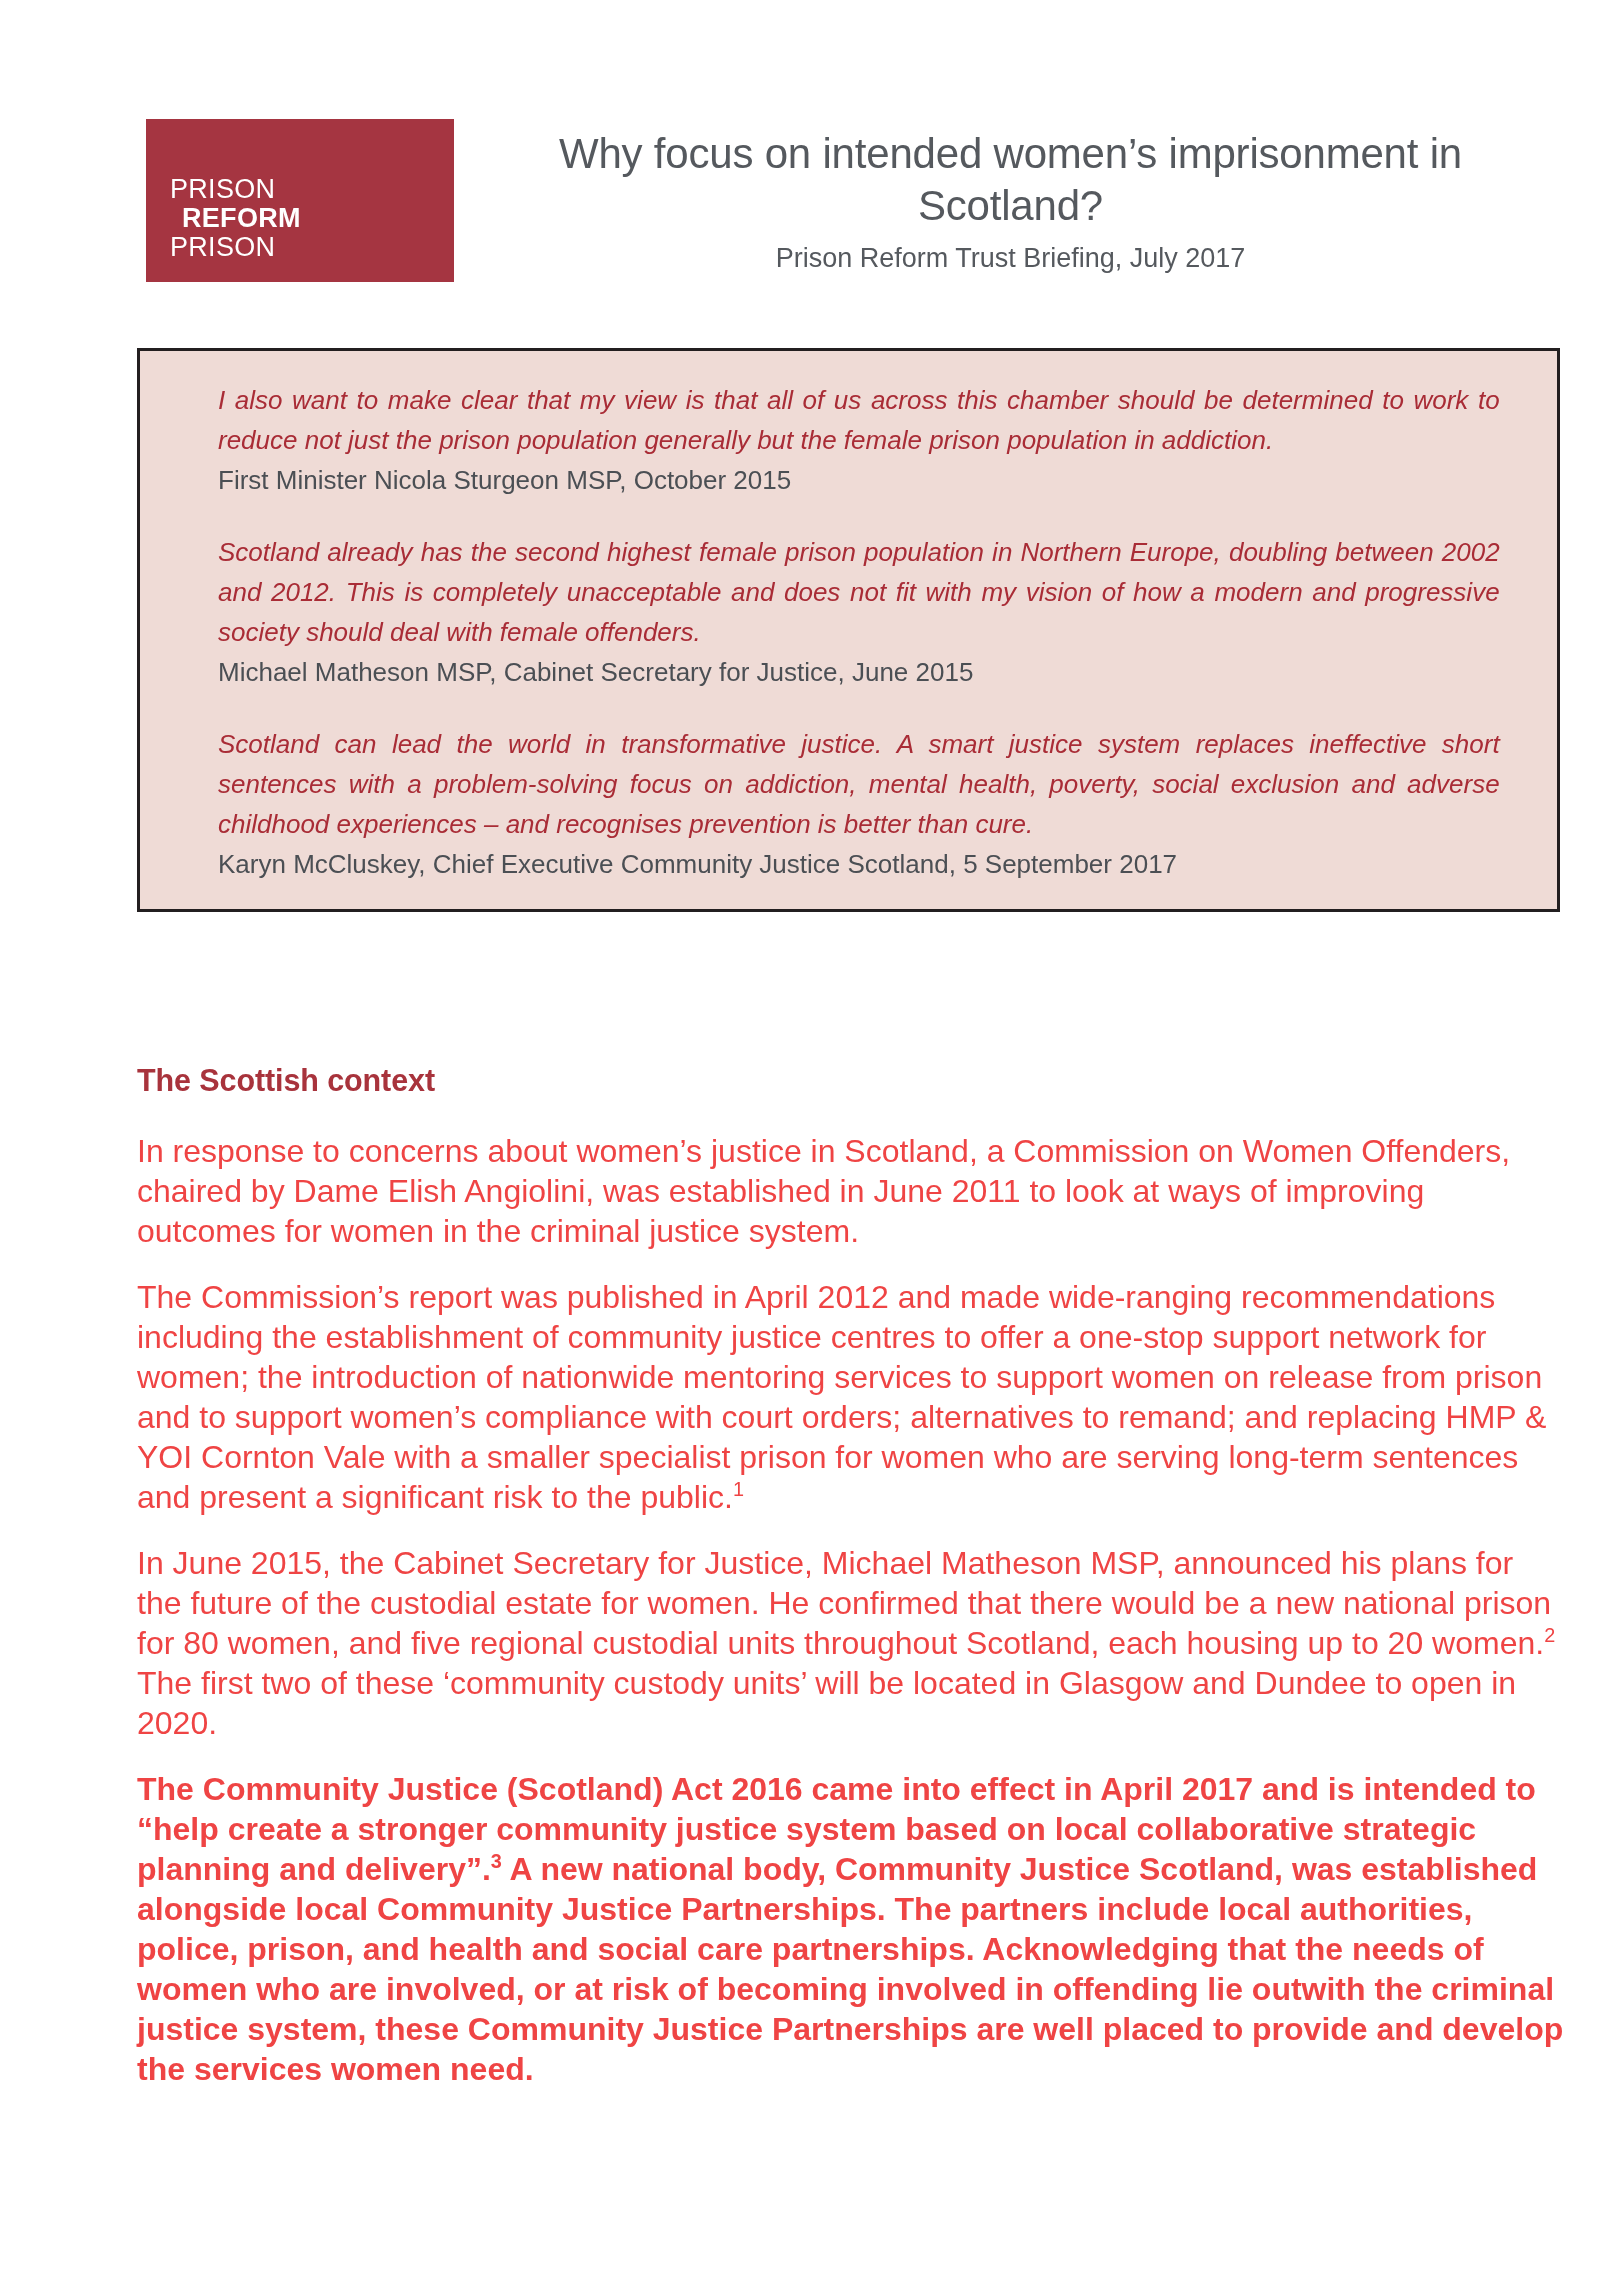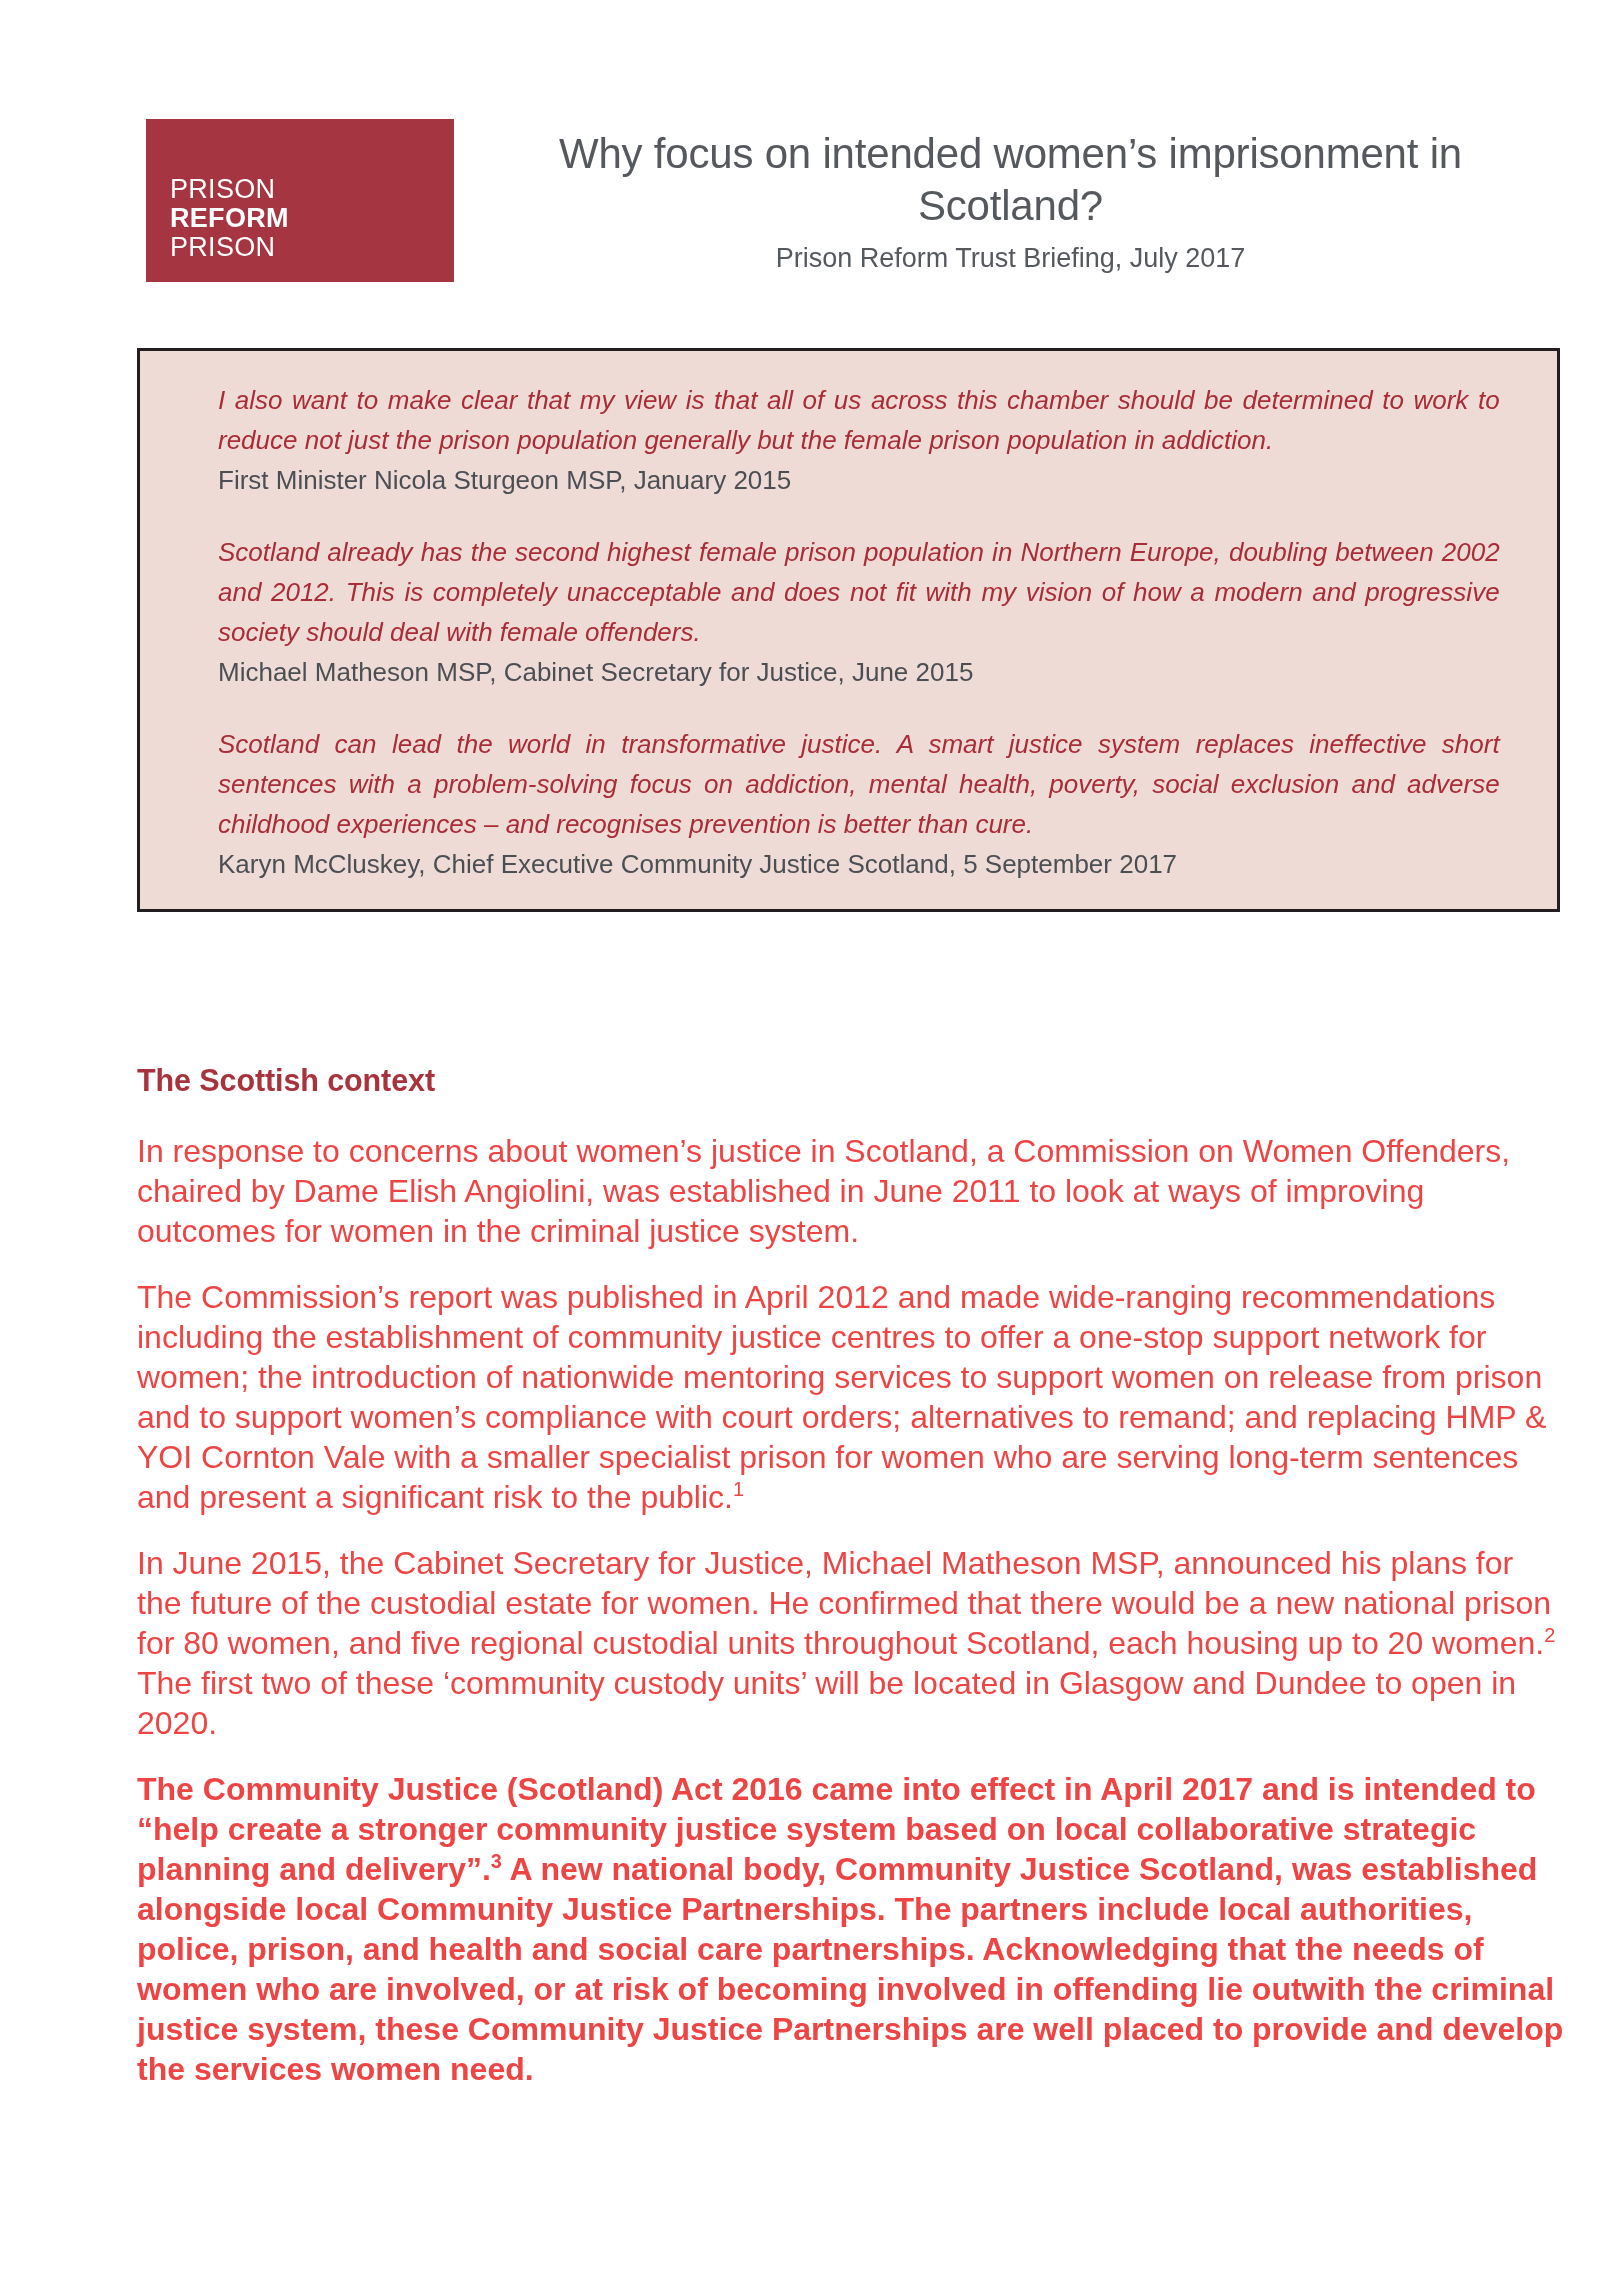--- a/index.html
+++ b/index.html
@@ -49,20 +49,21 @@
   }
   .logo-line {
     color: #ffffff;
     font-size: 27px;
     line-height: 29px;
     letter-spacing: 0.3px;
     font-weight: 400;
   }
   .logo-line.bold {
     font-weight: 700;
+    margin-left: 12px;
   }
 
   .title-block {
     position: absolute;
     left: 316px;
     top: 0px;
     width: 1097px;
     text-align: center;
   }
   .doc-title {
@@ -165,21 +166,21 @@
       <h1 class="doc-title">Why focus on intended women’s imprisonment in Scotland?</h1>
       <div class="doc-subtitle">Prison Reform Trust Briefing, July 2017</div>
     </div>
 
   </div>
 
   <div class="quote-box">
 
     <div class="quote-group">
       <p class="quote-text">I also want to make clear that my view is that all of us across this chamber should be determined to work to reduce not just the prison population generally but the female prison population in addiction.</p>
-      <p class="quote-attr">First Minister Nicola Sturgeon MSP, January 2015</p>
+      <p class="quote-attr">First Minister Nicola Sturgeon MSP, October 2015</p>
     </div>
 
     <div class="quote-group">
       <p class="quote-text">Scotland already has the second highest female prison population in Northern Europe, doubling between 2002 and 2012. This is completely unacceptable and does not fit with my vision of how a modern and progressive society should deal with female offenders.</p>
       <p class="quote-attr">Michael Matheson MSP, Cabinet Secretary for Justice, June 2015</p>
     </div>
 
     <div class="quote-group">
       <p class="quote-text">Scotland can lead the world in transformative justice. A smart justice system replaces ineffective short sentences with a problem-solving focus on addiction, mental health, poverty, social exclusion and adverse childhood experiences – and recognises prevention is better than cure.</p>
       <p class="quote-attr">Karyn McCluskey, Chief Executive Community Justice Scotland, 5 September 2017</p>

